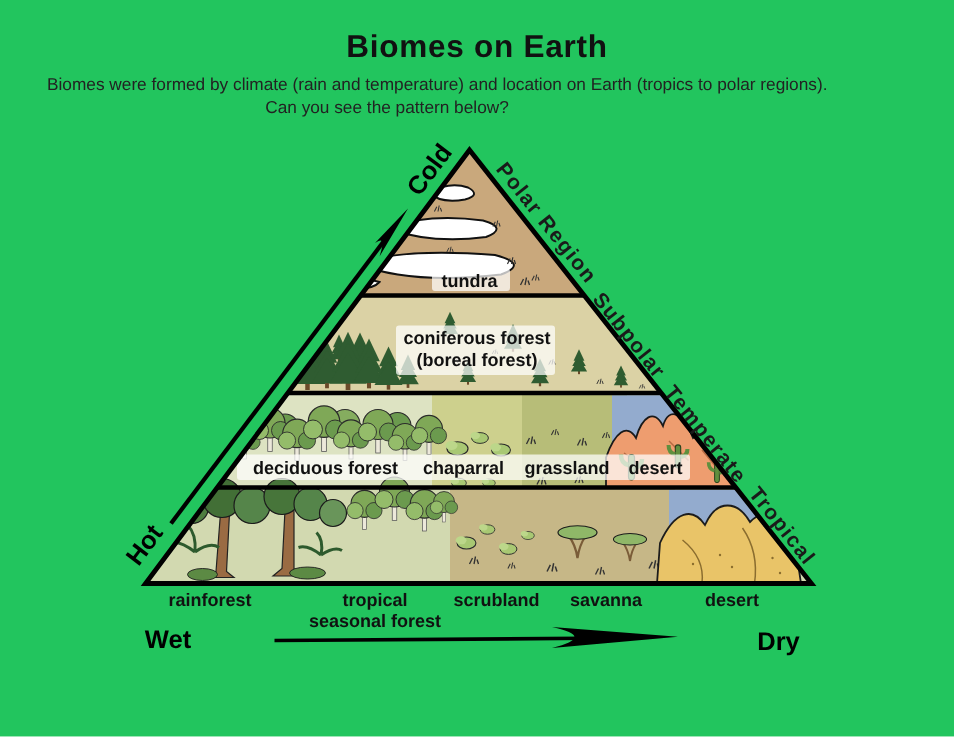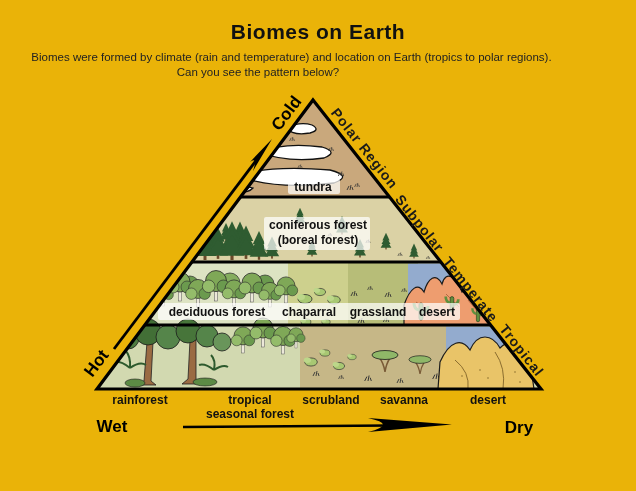--- a/index.html
+++ b/index.html
@@ -1,16 +1,16 @@
 <!DOCTYPE html>
 <html><head>
 <meta charset="utf-8">
 <style>
   html,body{margin:0;padding:0;background:#ffffff;}
-  .canvas{position:relative;width:636px;height:491px;background:#eab308;overflow:hidden;
+  .canvas{position:relative;width:636px;height:491px;background:#22c55e;overflow:hidden;
           font-family:"Liberation Sans",sans-serif;}
   .title{position:absolute;top:20px;left:0;width:636px;text-align:center;
          font-size:21px;font-weight:bold;color:#111;letter-spacing:.5px;}
   .sub1{position:absolute;top:51px;left:0;width:583px;text-align:center;
         font-size:11.5px;color:#222;}
   .sub2{position:absolute;top:66px;left:0;width:516px;text-align:center;
         font-size:11.5px;color:#222;}
   svg{position:absolute;left:0;top:0;}
   .biome-label{font-family:"Liberation Sans",sans-serif;font-size:12px;font-weight:bold;fill:#111;}
   .bottom-label{font-family:"Liberation Sans",sans-serif;font-size:12px;font-weight:bold;fill:#111;}

